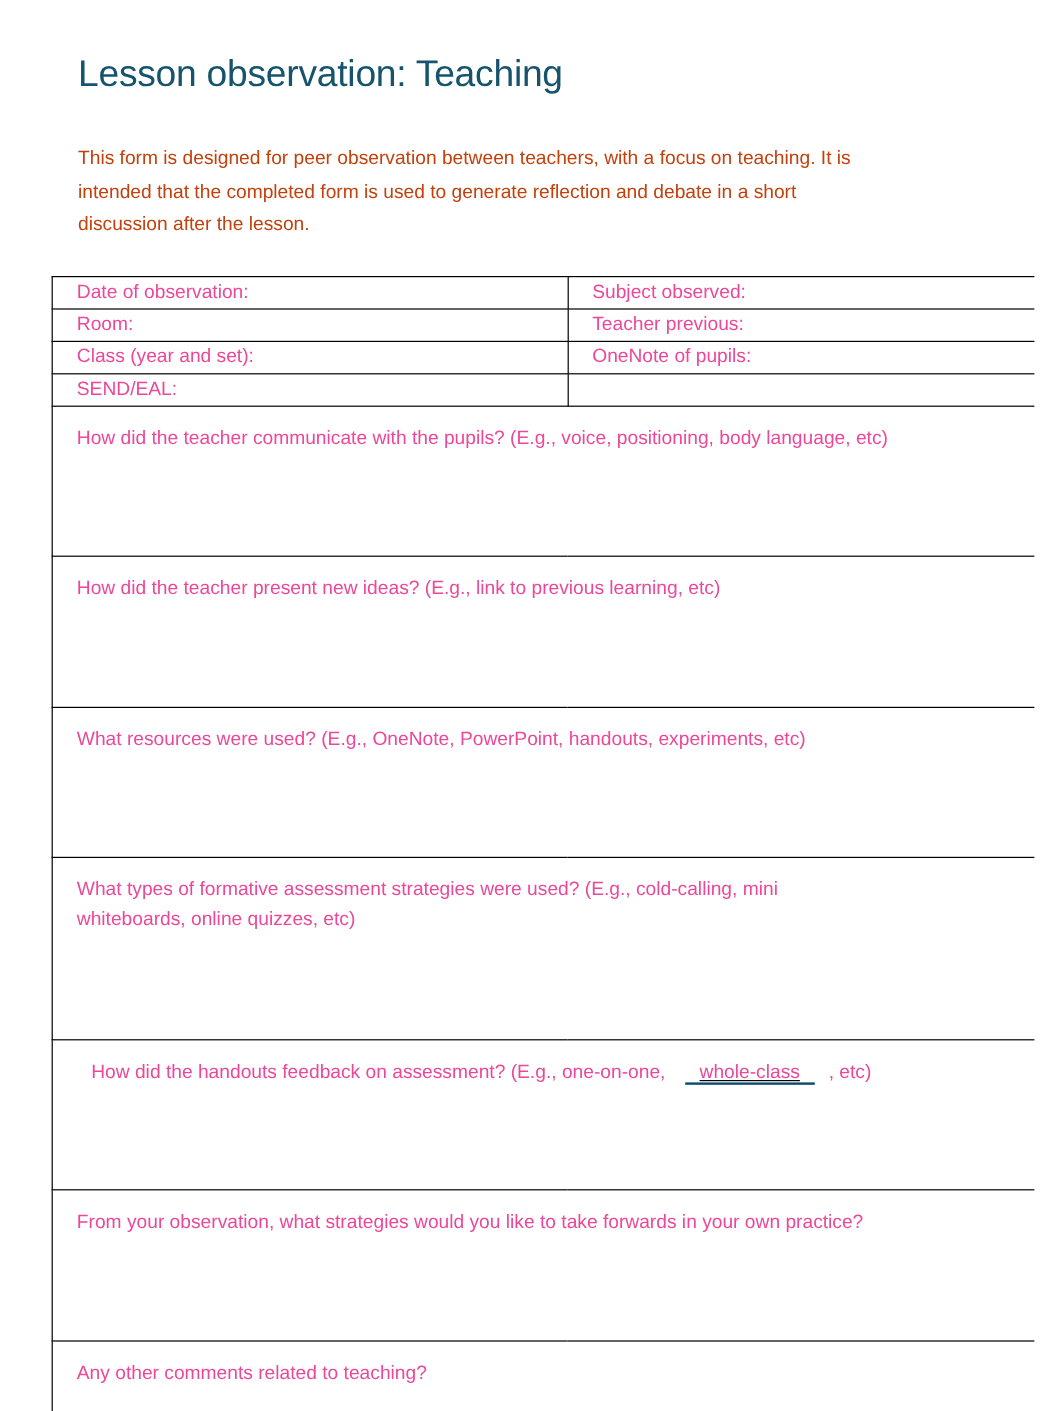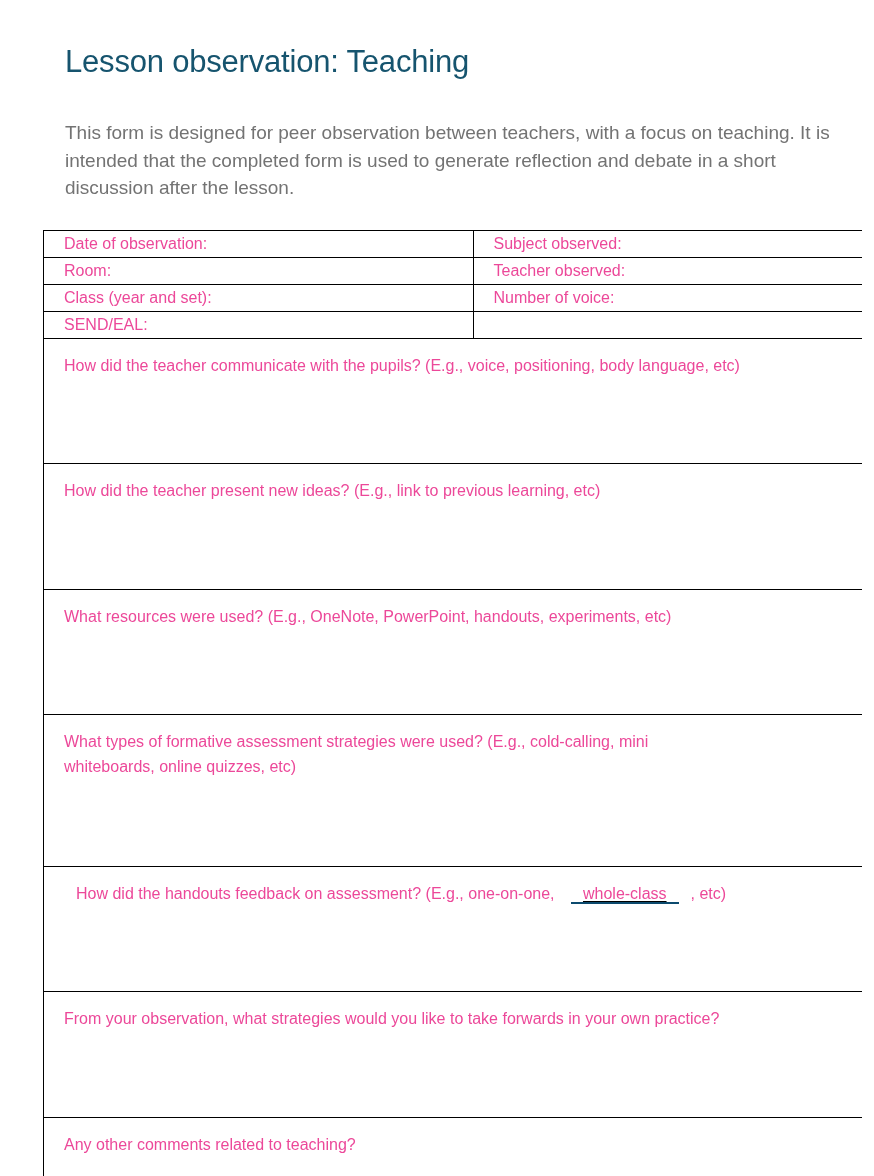--- a/index.html
+++ b/index.html
@@ -19,23 +19,23 @@
   .doc-title {
     margin: 0 17px 0 17px;
     font-size: 31px;
     line-height: 40px;
     font-weight: normal;
     letter-spacing: -0.2px;
     color: #16546E;
   }
   .intro {
     margin: 13px 17px 0 17px;
-    font-size: 19px;
+    font-size: 16px;
     line-height: 27.5px;
-    color: #737373;
+    color: #c2410c;
     white-space: pre-line;
   }
   table.form {
     margin: 16px 7px 0 7px;
     width: 860px;
     border-collapse: collapse;
     table-layout: fixed;
     font-size: 16px;
     color: #ec4899;
   }
@@ -86,29 +86,29 @@
         </td>
         <td>
           <span>Subject observed:</span>
         </td>
       </tr>
       <tr class="r-sm">
         <td>
           <span>Room:</span>
         </td>
         <td>
-          <span>Teacher observed:</span>
+          <span>Teacher previous:</span>
         </td>
       </tr>
       <tr class="r-sm">
         <td>
           <span>Class (year and set):</span>
         </td>
         <td>
-          <span>Number of voice:</span>
+          <span>OneNote of pupils:</span>
         </td>
       </tr>
       <tr class="r-sm">
         <td>
           <span>SEND/EAL:</span>
         </td>
         <td>
           <span></span>
         </td>
       </tr>

